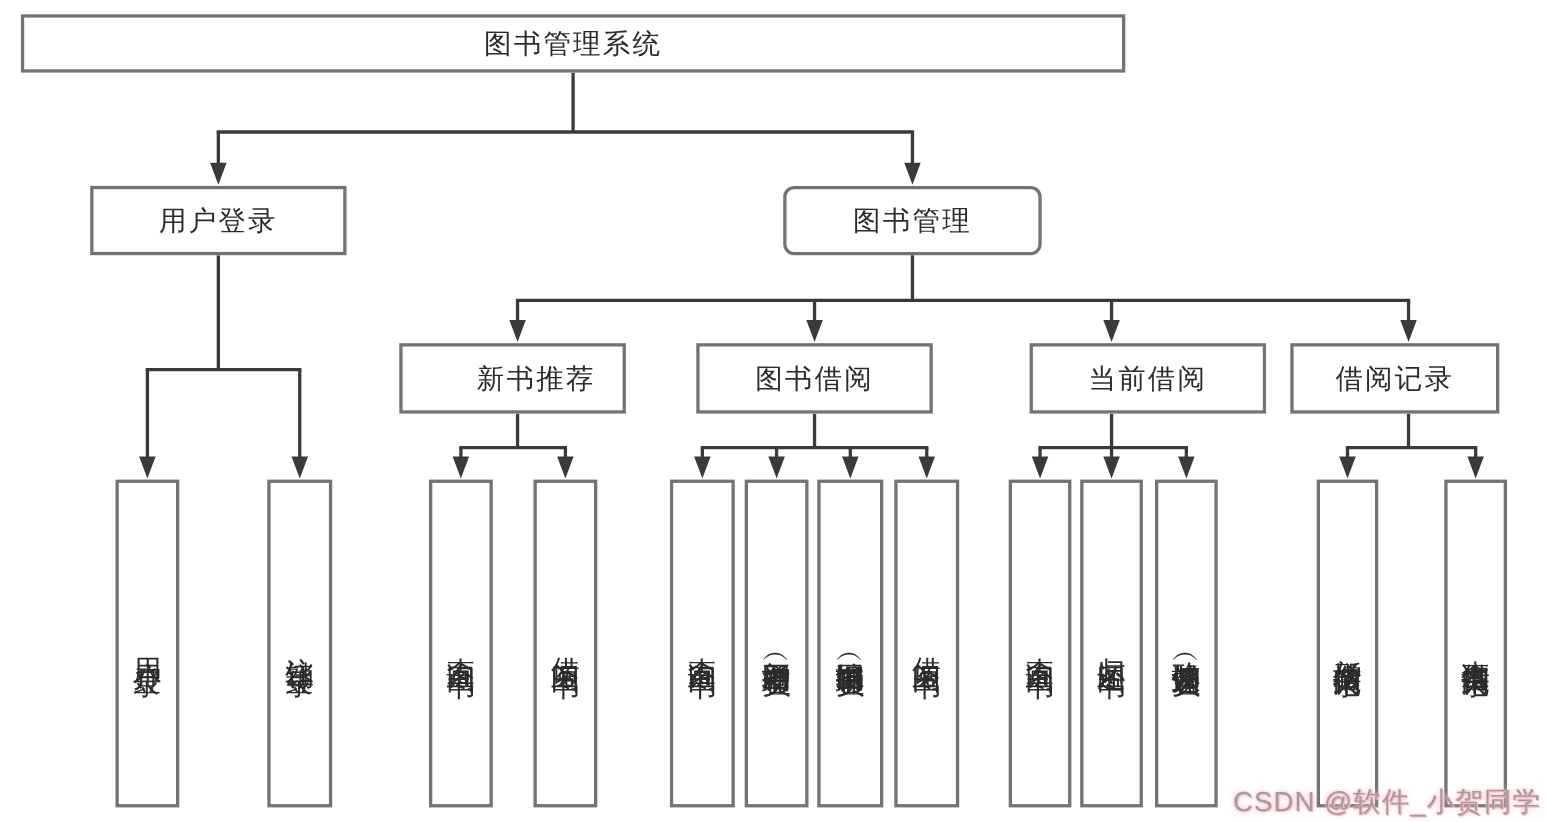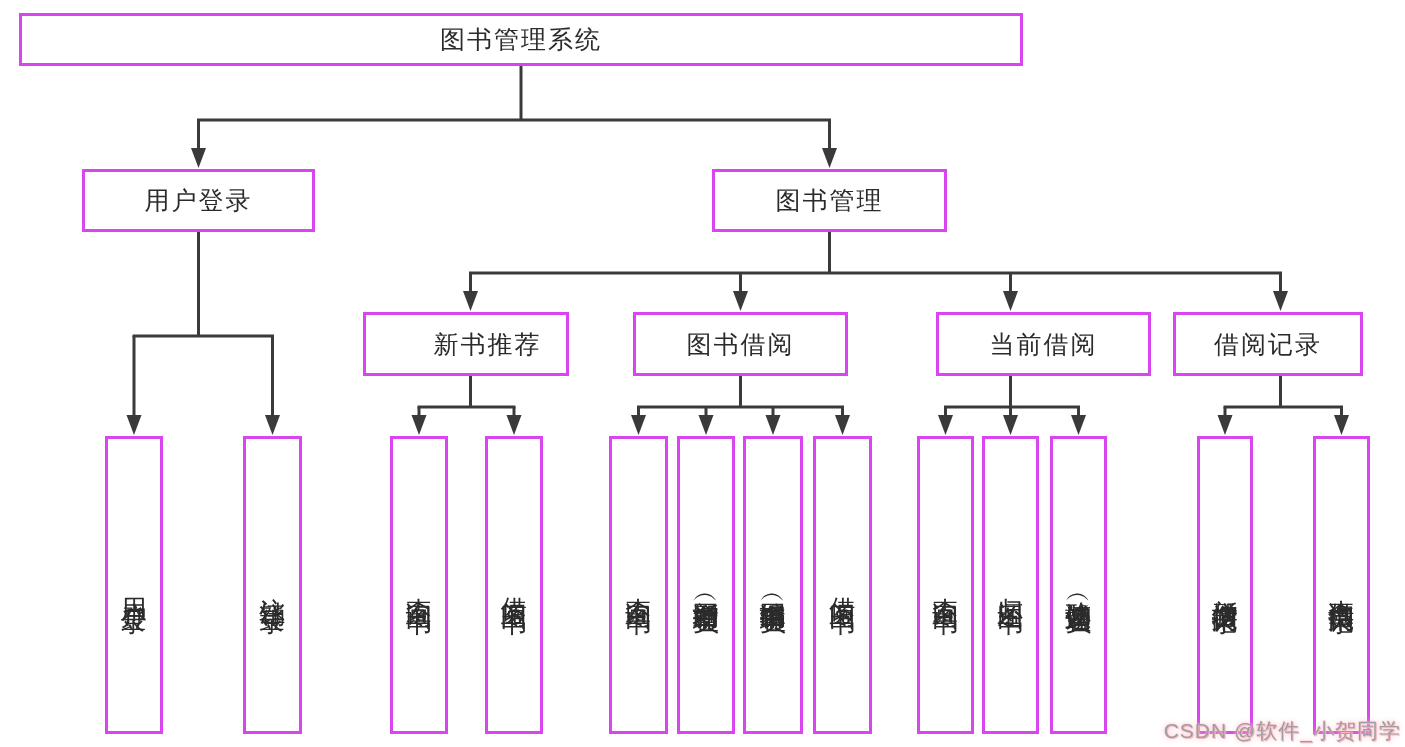--- a/index.html
+++ b/index.html
@@ -1,26 +1,26 @@
 <!DOCTYPE html>
 <html><head>
 <meta charset="utf-8">
 <style>
   html,body{margin:0;padding:0;background:#ffffff;}
   body{width:1405px;height:747px;position:relative;overflow:hidden;
        font-family:"Liberation Sans","DejaVu Sans",sans-serif;}
   #stage{position:absolute;left:0;top:0;width:1405px;height:747px;}
   #connector-svg{position:absolute;left:0;top:0;z-index:1;}
   .node{position:absolute;box-sizing:border-box;background:#ffffff;
-        border:3px solid #d946ef;display:flex;align-items:center;justify-content:center;
+        border:3px solid #737373;display:flex;align-items:center;justify-content:center;
         color:#2b2b2b;z-index:2;}
   .hbox{font-size:25px;letter-spacing:2px;}
   .vbox{font-size:26px;}
   .vtext{writing-mode:vertical-rl;text-orientation:mixed;letter-spacing:4px;line-height:1.1;}
-  #watermark{position:absolute;right:4px;bottom:2px;z-index:3;font-size:21px;
+  #watermark{position:absolute;right:4px;bottom:2px;z-index:3;font-size:25px;
              color:#9e9e9e;letter-spacing:1px;
              text-shadow:0 0 6px #ffaebc,0 0 2px #ffc6d0,1px 1px 0 #f3b9c3;}
 </style>
 </head>
 <body>
 
 <div id="stage">
 
   <svg id="connector-svg" width="1405" height="747">
       <line x1="521" y1="66" x2="521" y2="120" stroke="#3a3a3a" stroke-width="3"></line>
@@ -77,21 +77,21 @@
       <polygon points="1341.5,435 1334,415 1349,415" fill="#3a3a3a"></polygon>
     </svg>
 
   <div class="node hbox" style="left:19px;top:13px;width:1004px;height:53px;">
     <span>图书管理系统</span>
   </div>
 
   <div class="node hbox" style="left:82px;top:169px;width:233px;height:63px;">
     <span>用户登录</span>
   </div>
-  <div class="node hbox" style="left:712px;top:169px;width:235px;height:63px;">
+  <div class="node hbox" style="left:712px;top:169px;width:235px;height:63px;border-radius:10px;">
     <span>图书管理</span>
   </div>
 
   <div class="node hbox" style="left:363px;top:312px;width:206px;height:64px;padding-left:43px;">
     <span>新书推荐</span>
   </div>
   <div class="node hbox" style="left:633px;top:312px;width:215px;height:64px;">
     <span>图书借阅</span>
   </div>
   <div class="node hbox" style="left:903px;top:312px;width:215px;height:64px;margin-left:33px;">

